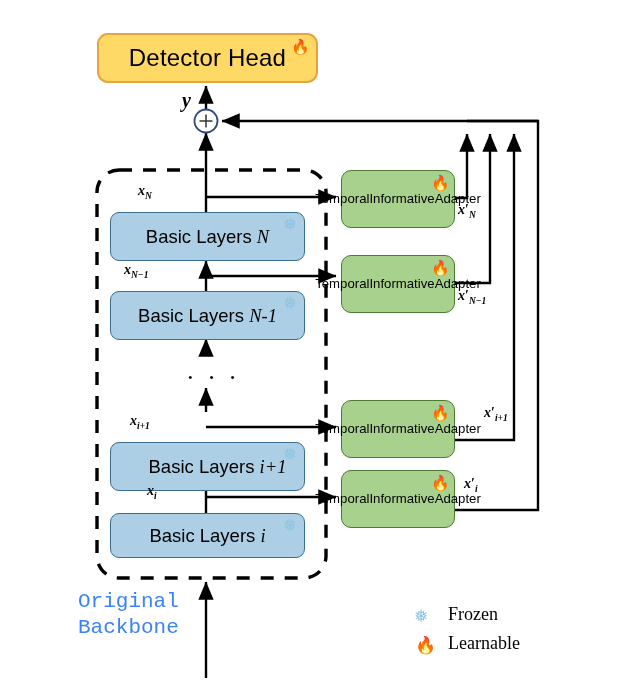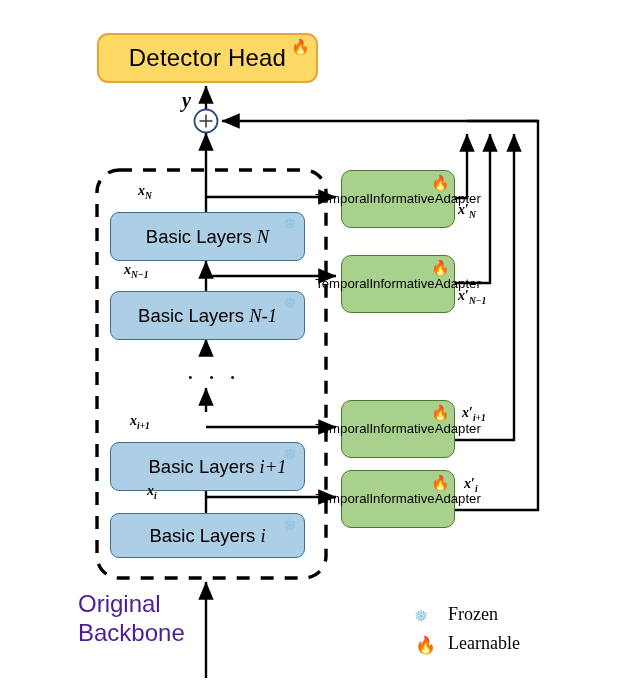--- a/index.html
+++ b/index.html
@@ -86,23 +86,23 @@
     font-size: 0.68em;
     font-style: italic;
     font-weight: bold;
   }
   .mathlab .pr {
     font-style: normal;
     font-weight: bold;
   }
   .plaintext {
     position: absolute;
-    font-family: Liberation Sans, sans-serif;
-    font-size: 24px;
-    color: #4c1d95;
+    font-family: Liberation Mono, monospace;
+    font-size: 21px;
+    color: #3b82f6;
     white-space: nowrap;
     line-height: 1.22;
     user-select: none;
   }
   .legend-text {
     position: absolute;
     font-family: "Liberation Serif", serif;
     font-size: 18px;
     color: #000;
     white-space: nowrap;
@@ -258,21 +258,21 @@
     <span class="ln">Adapter</span>
     <span class="flame" style="right:4px; top:4px;">🔥</span>
   </div>
 
   <div class="mathlab" style="left:458px; top:202px;">
     <span>x</span><span class="pr">′</span><sub>N</sub>
   </div>
   <div class="mathlab" style="left:458px; top:288px;">
     <span>x</span><span class="pr">′</span><sub>N−1</sub>
   </div>
-  <div class="mathlab" style="left:462px; top:405px;">
+  <div class="mathlab" style="left:484px; top:405px;">
     <span>x</span><span class="pr">′</span><sub>i+1</sub>
   </div>
   <div class="mathlab" style="left:464px; top:476px;">
     <span>x</span><span class="pr">′</span><sub>i</sub>
   </div>
 
   <div class="plaintext" style="left:78px; top:589px;">
     <span>Original</span><br>
     <span>Backbone</span>
   </div>

